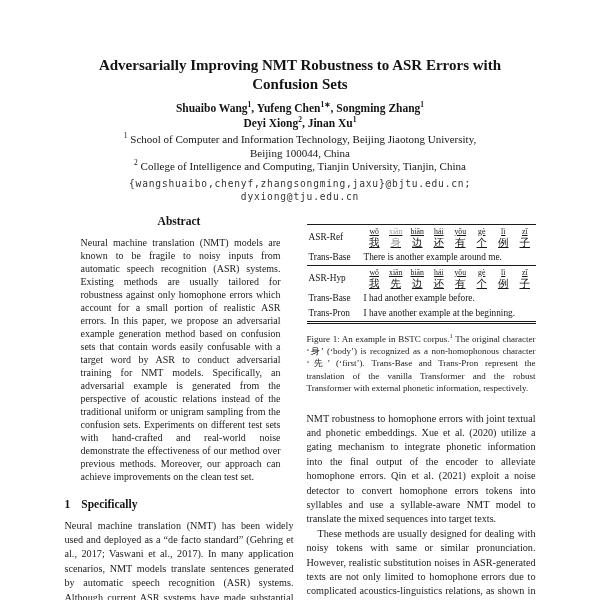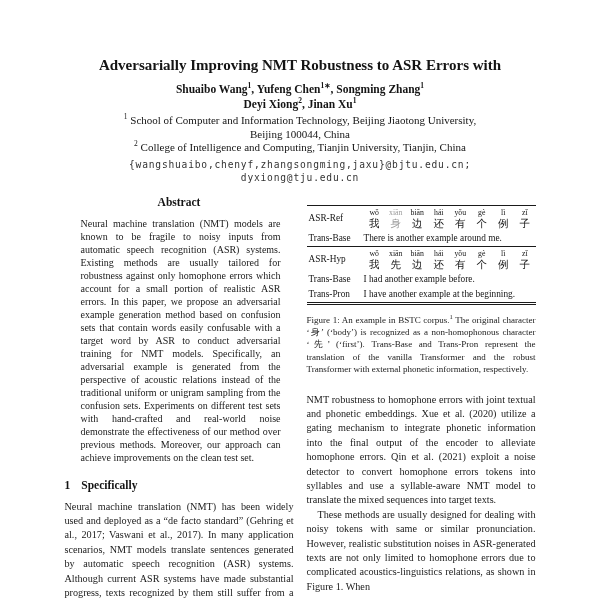--- a/index.html
+++ b/index.html
@@ -30,38 +30,39 @@
   .section-heading { display:flex; gap:11px; font-size:11.5px; font-weight:bold; margin:15px 0 9px 0; }
   .body-text { font-size:10.2px; line-height:14.4px; text-align:justify; color:#1a1a1a; }
   .indent { text-indent:11px; }
   
   .figure { margin-top:11px; }
   .tbl { width:100%; font-size:9.3px; }
   .rule { border-top:1px solid #1a1a1a; height:0; }
   .rule.double { height:3px; border-top:1px solid #1a1a1a; border-bottom:1px solid #1a1a1a; }
   .trow { display:grid; grid-template-columns:57px 1fr; align-items:center; }
   .tlabel { white-space:nowrap; padding-left:2px; }
-  .chars { display:grid; grid-template-columns:repeat(8,1fr); text-align:center; padding:2px 0 1px 0; }
+  .chars { display:grid; grid-template-columns:repeat(8,1fr); text-align:center; padding:2px 0 1px 0;text-decoration:underline; }
   .cell .py { font-size:7.8px; line-height:9px; }
   .cell .hz { font-size:10.5px; line-height:13px; font-family:"DejaVu Sans", sans-serif; }
   .muted { color:#9b9b9b; }
   .ttext { padding:1px 0 2px 0; line-height:12px; }
   .caption { margin-top:9px; font-size:9px; line-height:12.4px; text-align:justify; color:#1a1a1a; }
   .caption sup { font-size:6.5px; }
   .rc-para1 { margin-top:17px; }
   sup { line-height:0; }
 </style>
 </head>
 <body>
 
 <div class="page">
 
   <div class="header">
     <div class="title">
       <div>Adversarially Improving NMT Robustness to ASR Errors with</div>
+      <div>Confusion Sets</div>
     </div>
     <div class="authors">
       <span><span>Shuaibo Wang</span><sup>1</sup><span>, </span></span><span><span>Yufeng Chen</span><sup>1∗</sup><span>, </span></span><span><span>Songming Zhang</span><sup>1</sup></span>
     </div>
     <div class="authors" style="margin-top:0;text-align:center;">
       <span><span>Deyi Xiong</span><sup>2</sup><span>, </span></span><span><span>Jinan Xu</span><sup>1</sup></span>
     </div>
     <div class="affil">
       <sup>1</sup><span> School of Computer and Information Technology, Beijing Jiaotong University,</span><br>
       <span>Beijing 100044, China</span>

